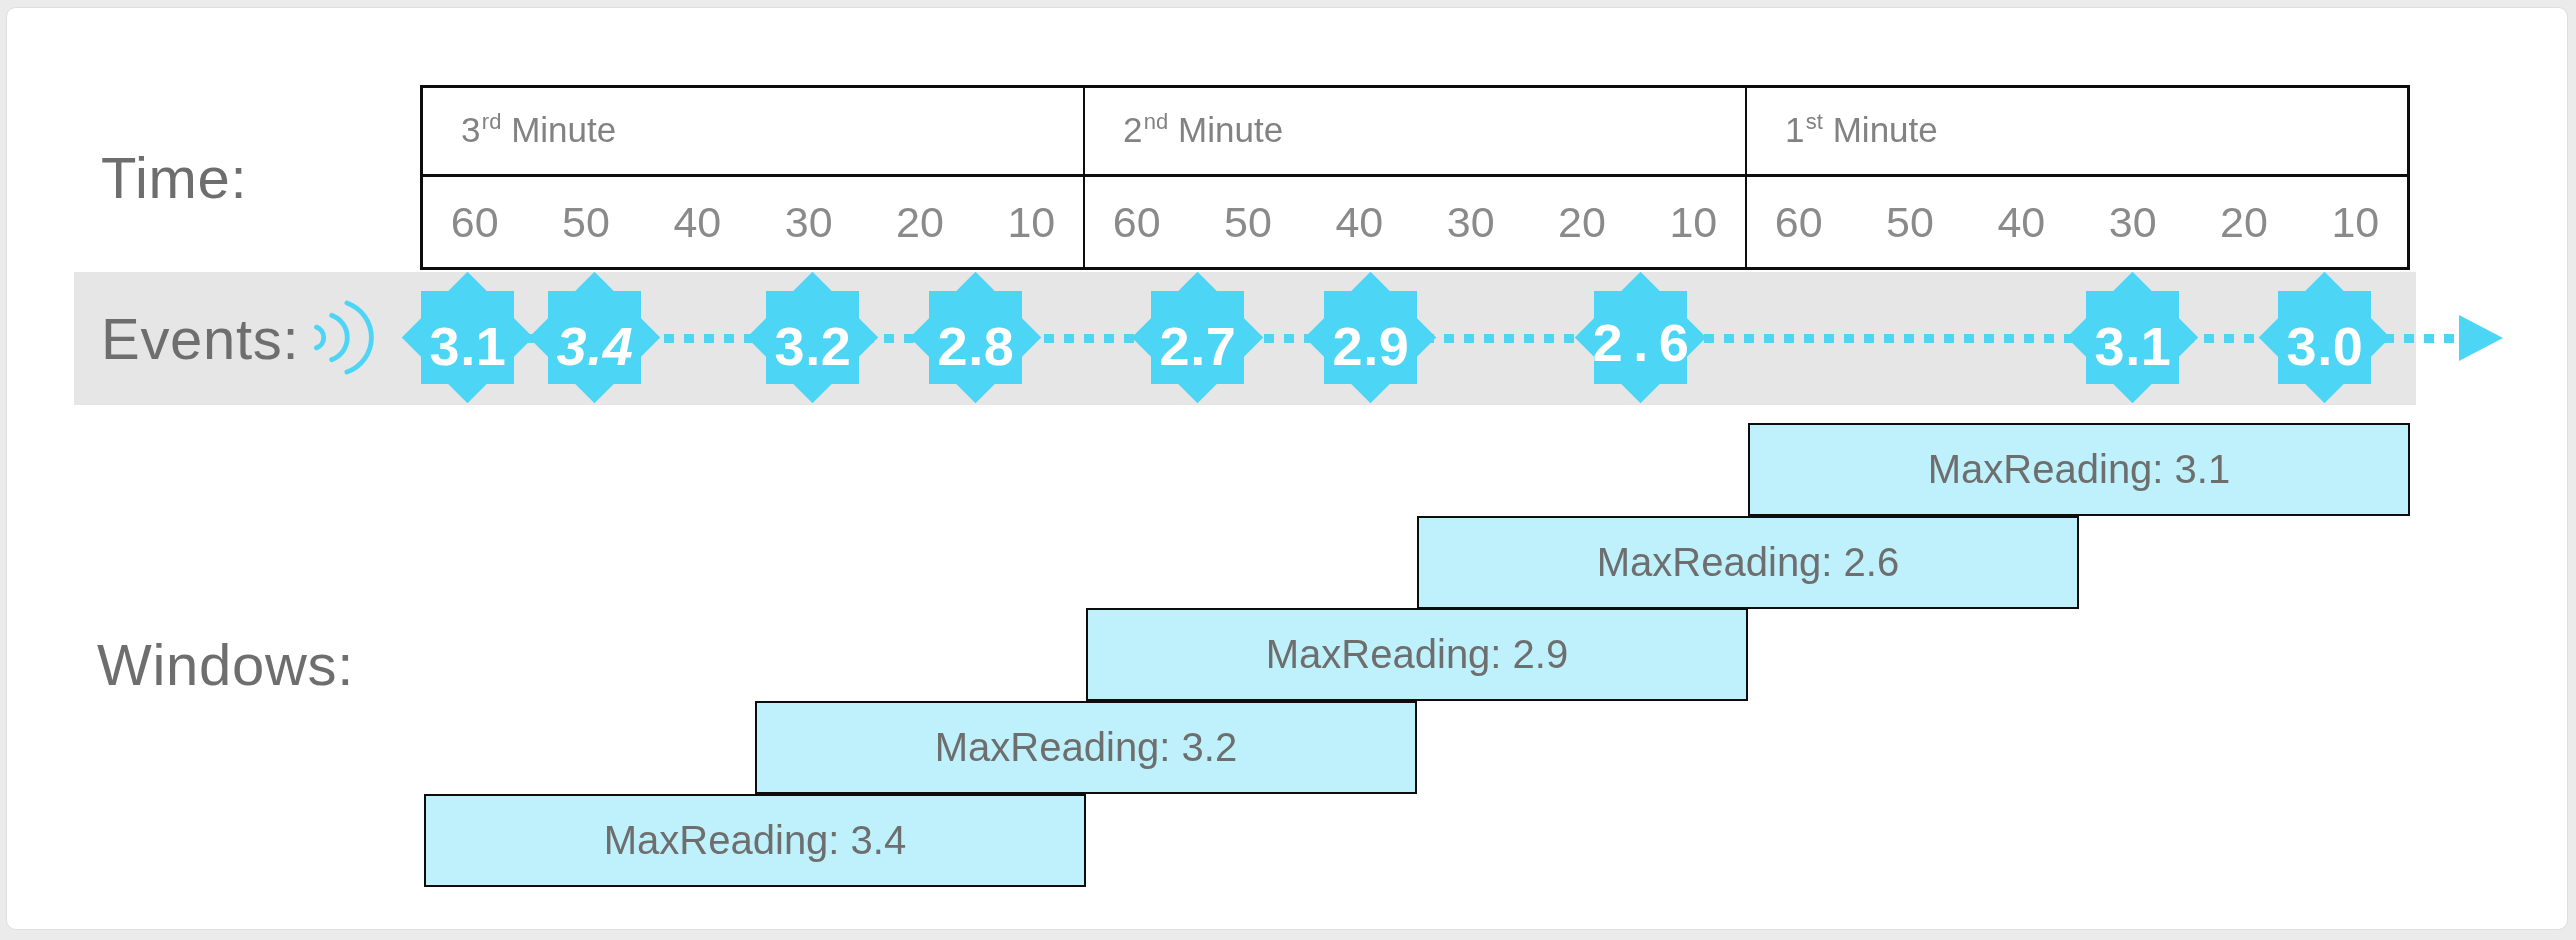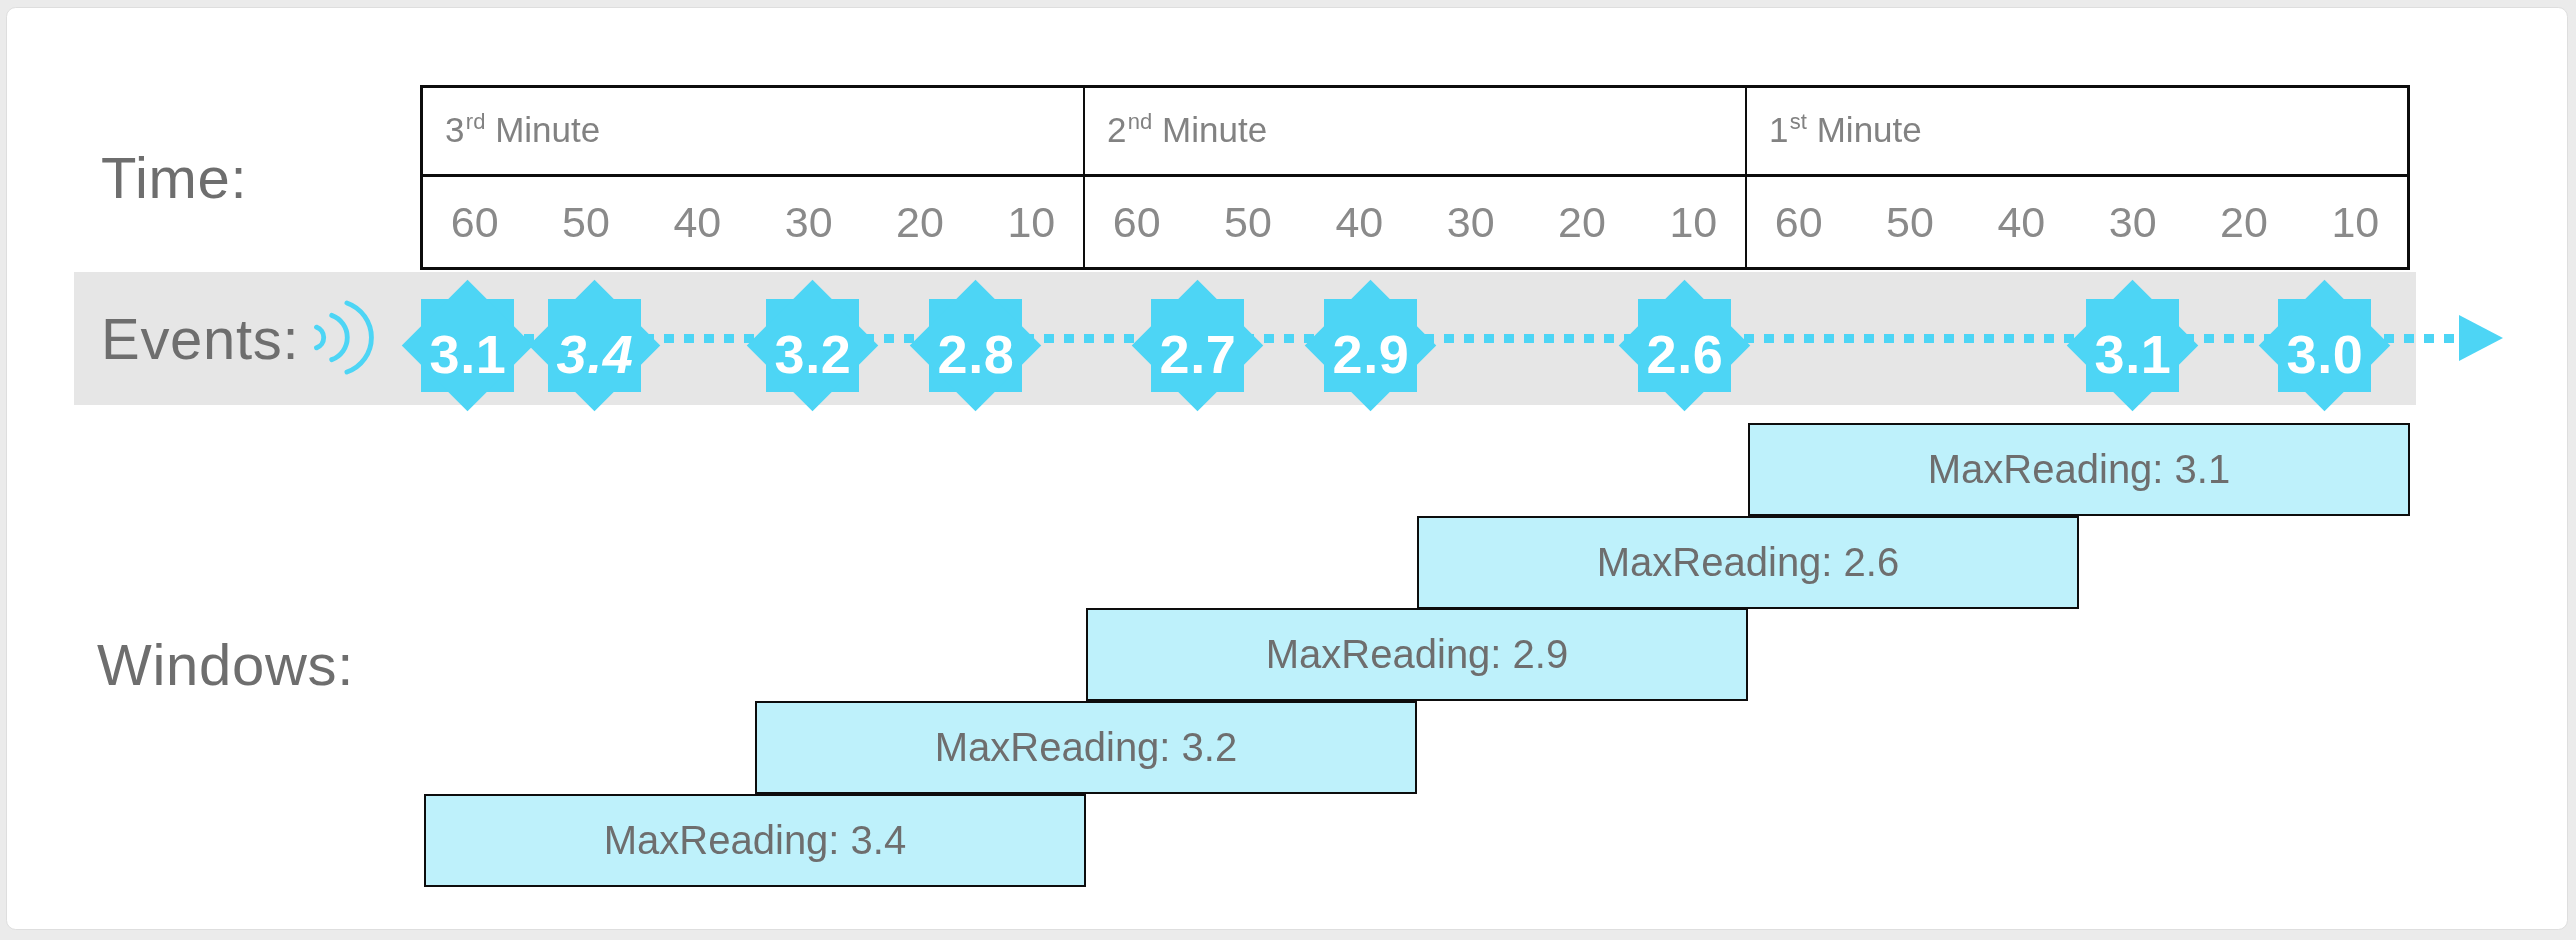--- a/index.html
+++ b/index.html
@@ -26,21 +26,21 @@
   
   .time-table{
     position:absolute;left:420px;top:85px;width:1990px;height:185px;
     display:flex;border:3.5px solid var(--border-black,#0D0D0D);box-sizing:border-box;
     background:#FFFFFF;
   }
   .minute-col{flex:1;display:flex;flex-direction:column;border-right:2.8px solid var(--border-black,#0D0D0D);min-width:0;}
   .minute-col:last-child{border-right:none;}
   .minute-header{
     height:89px;box-sizing:border-box;border-bottom:3.5px solid var(--border-black,#0D0D0D);
-    line-height:83px;padding-left:22px;font-size:35px;color:#828282;font-weight:300;
+    line-height:83px;padding-left:38px;font-size:35px;color:#828282;font-weight:300;
     white-space:nowrap;overflow:hidden;
   }
   .minute-header sup{font-size:22px;vertical-align:super;line-height:0;margin-left:1.4px;}
   .tick-row{flex:1;display:flex;align-items:center;font-size:43px;color:#8A8A8A;font-weight:300;gap:8px;}
   .tick{flex:1;text-align:center;}
 
   
   .events-band{
     position:absolute;left:74px;top:272px;width:2342px;height:133px;
     background:var(--band-gray,#E6E6E6);
@@ -48,21 +48,21 @@
   .sound-icon{position:absolute;left:304px;top:296px;}
   .dash-line{
     position:absolute;left:444px;top:334px;width:2015px;height:9px;
     background:repeating-linear-gradient(90deg,var(--accent-cyan,#4DD5F5) 0 10.4px,transparent 10.4px 20px);
   }
   .arrow-head{
     position:absolute;left:2459px;top:315px;width:0;height:0;
     border-top:23px solid transparent;border-bottom:23px solid transparent;
     border-left:44px solid var(--accent-cyan,#4DD5F5);
   }
-  .star{position:absolute;top:272px;width:132px;height:148px;margin-top:8px;}
+  .star{position:absolute;top:272px;width:132px;height:148px;}
   .star i{
     position:absolute;left:19.4px;top:19.4px;width:93px;height:93px;
     background:var(--accent-cyan,#4DD5F5);
   }
   .star i.d{transform:rotate(45deg);}
   .star span{
     position:absolute;left:0;top:0;right:0;bottom:0;
     display:flex;align-items:center;justify-content:center;
     color:#FFFFFF;font-size:54px;font-weight:700;letter-spacing:0.7px;
   }
@@ -151,21 +151,21 @@
       <div class="star" style="left: 1132px;">
         <i class="sq"></i>
         <i class="d"></i>
         <span>2.7</span>
       </div>
       <div class="star" style="left: 1305px;">
         <i class="sq"></i>
         <i class="d"></i>
         <span>2.9</span>
       </div>
-      <div class="star" style="left: 1619px;">
+      <div class="star" style="left: 1575px; font-family: Liberation Mono, monospace;">
         <i class="sq"></i>
         <i class="d"></i>
         <span>2.6</span>
       </div>
       <div class="star" style="left: 2067px;">
         <i class="sq"></i>
         <i class="d"></i>
         <span>3.1</span>
       </div>
       <div class="star" style="left: 2259px;">

